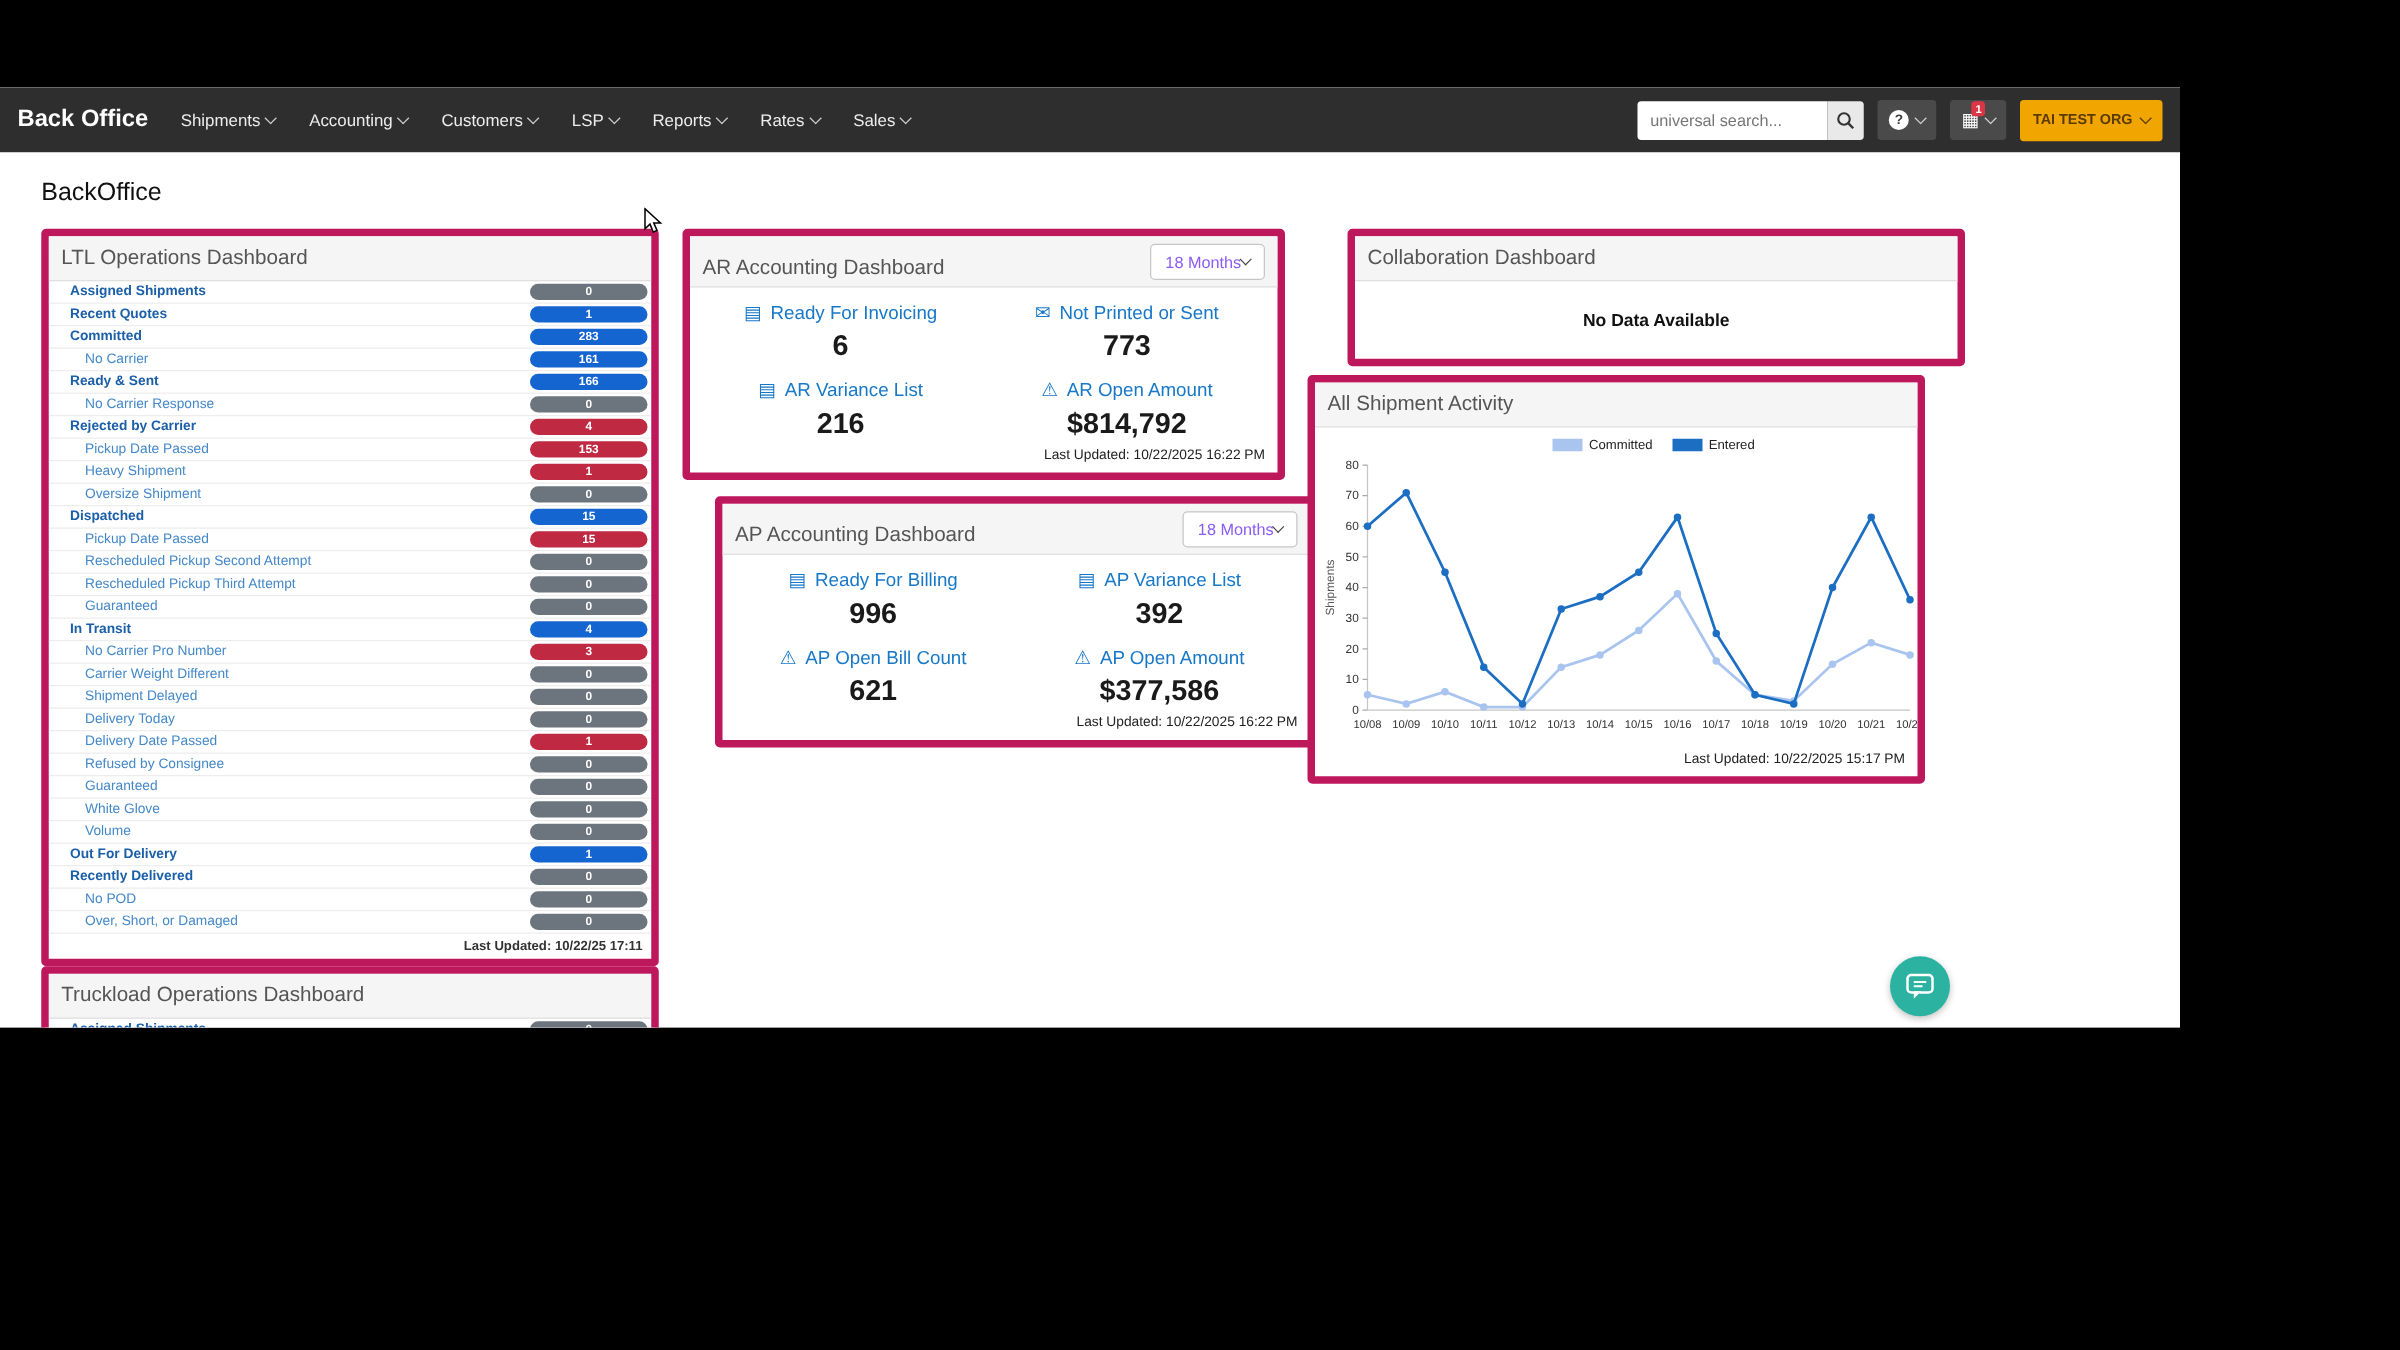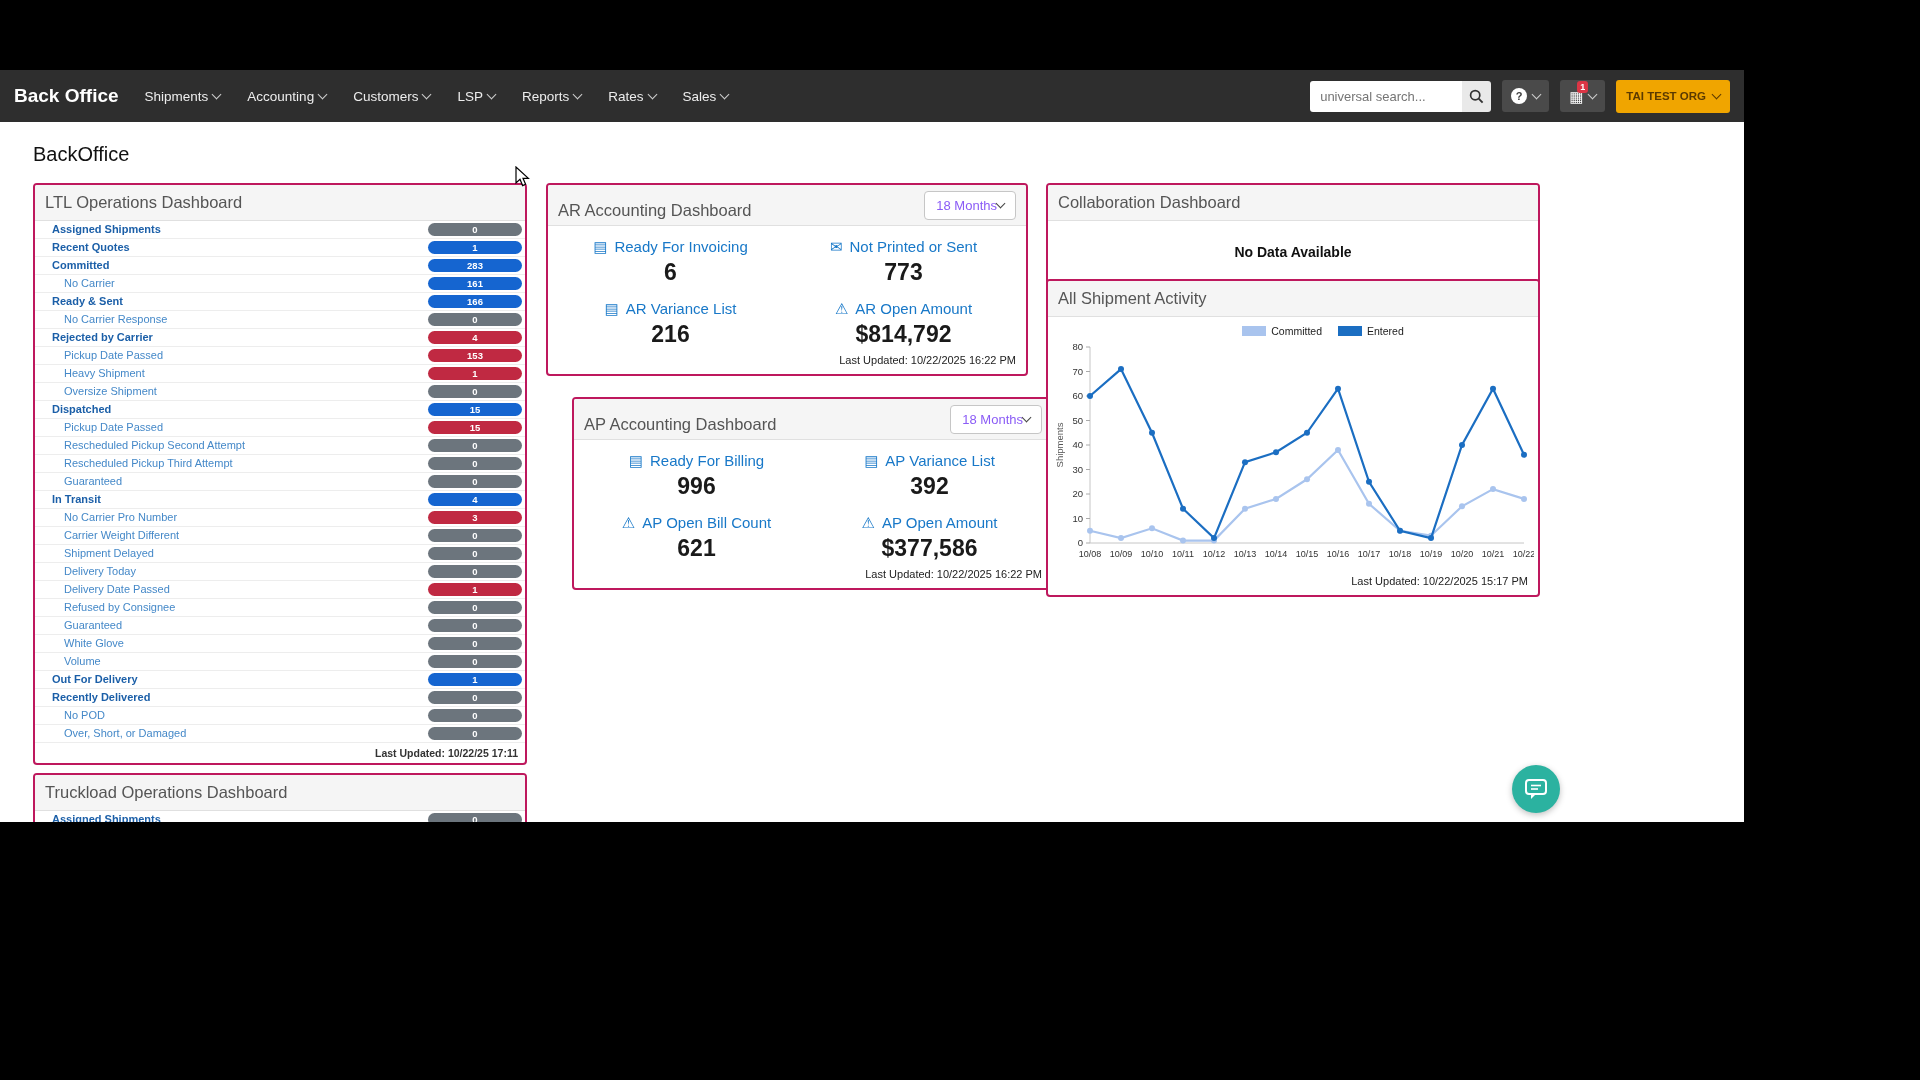--- a/index.html
+++ b/index.html
@@ -47,21 +47,21 @@
   }
   .org-btn {
     height:33px; background:#f0a500; border:none; border-radius:3px; color:#5b3a00;
     font-weight:bold; font-size:11.5px; display:flex; align-items:center; gap:7px;
     padding:0 10px; cursor:pointer; font-family:inherit; white-space:nowrap;
   }
   
   .main { position:absolute; top:52px; left:0; right:0; bottom:0; background:#fff; }
   .page-title { position:absolute; left:33px; top:21px; margin:0; font-size:20px; font-weight:normal; color:#111; }
   .card {
-    position:absolute; background:#fff; border:2px solid #be185d; border-radius:4px; overflow:hidden;
+    position:absolute; background:#fff; border:6px solid #be185d; border-radius:4px; overflow:hidden;
   }
   .card-header {
     background:#f5f5f5; border-bottom:1px solid #e0e0e0; padding:8px 10px;
     font-size:16.5px; color:#555;
   }
   .card-header.flex { display:flex; align-items:flex-end; justify-content:space-between; padding:5px 10px; min-height:41px; }
   .period-select {
     border:1px solid #c6c6c6; border-radius:4px; background:#fff; color:#8b5cf6;
     font-size:13px; padding:6px 11px; display:flex; align-items:center; cursor:pointer;
   }
@@ -353,26 +353,26 @@
               <span>AP Open Bill Count</span>
             </span><div class="metric-value">621</div></div>
           <div class="metric"><span class="metric-link">
               <span class="micon">⚠</span>
               <span>AP Open Amount</span>
             </span><div class="metric-value">$377,586</div></div>
         </div>
       <div class="card-footer">Last Updated: 10/22/2025 16:22 PM</div>
     </div>
 
-    <div class="card" style="left:1046px; top:61px; width:494px;">
+    <div class="card" style="left:1078px; top:61px; width:494px;">
       <div class="card-header">Collaboration Dashboard</div>
       <div class="nodata">No Data Available</div>
     </div>
 
-    <div class="card" style="left:1046px; top:157px; width:494px;">
+    <div class="card" style="left:1046px; top:178px; width:494px;">
       <div class="card-header">All Shipment Activity</div>
       <div class="chart-body">
         <div class="chart-legend" id="chart-legend">
             <span class="legend-item">
               <span class="legend-swatch" style="background: rgb(169, 196, 238);"></span>
               <span>Committed</span>
             </span>
             <span class="legend-item">
               <span class="legend-swatch" style="background: rgb(27, 110, 194);"></span>
               <span>Entered</span>

